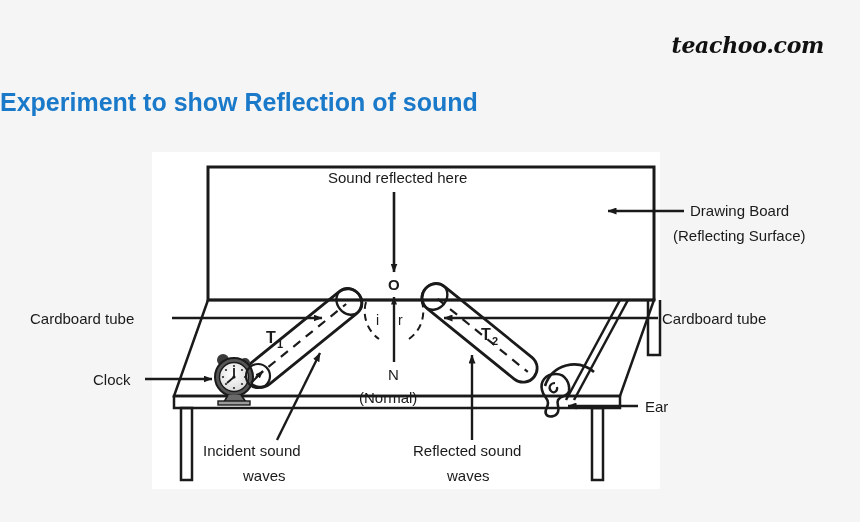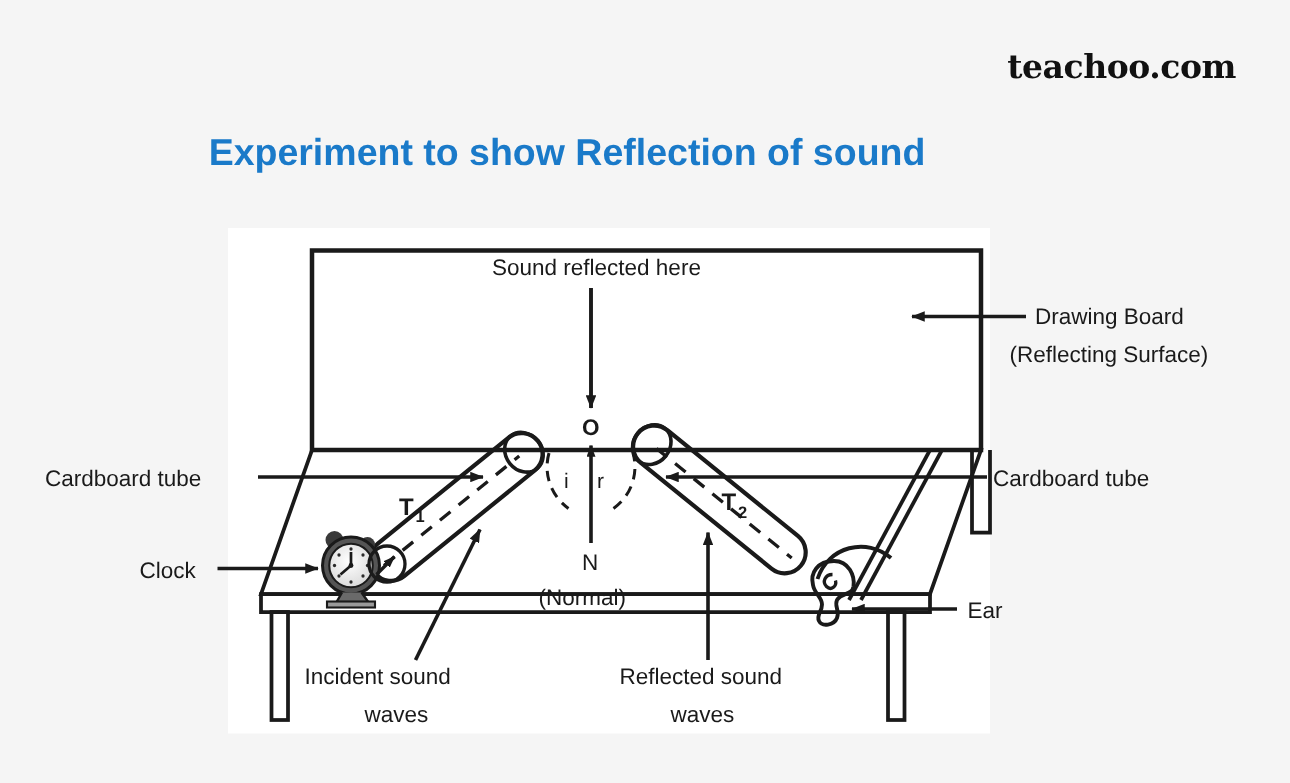--- a/index.html
+++ b/index.html
@@ -12,36 +12,35 @@
     background: #f5f5f5;
     font-family: "Liberation Sans", sans-serif;
     overflow: hidden;
     position: relative;
   }
   #watermark {
     position: absolute;
     top: 32px;
     right: 36px;
     font-family: "DejaVu Serif", serif;
+    font-style: italic;
     font-weight: bold;
     font-size: 22px;
     color: #111111;
     letter-spacing: -0.3px;
   }
   #page-title {
     position: absolute;
     top: 88px;
     left: 0;
     width: 684px;
-    text-align: center;
     font-family: "Liberation Sans", sans-serif;
     font-weight: bold;
     font-size: 25px;
     color: #1a7ac9;
-    padding-left: 36px;
   }
   #figure-canvas {
     position: absolute;
     left: 152px;
     top: 152px;
     width: 508px;
     height: 337px;
     background: #ffffff;
   }
   #figure-svg {

